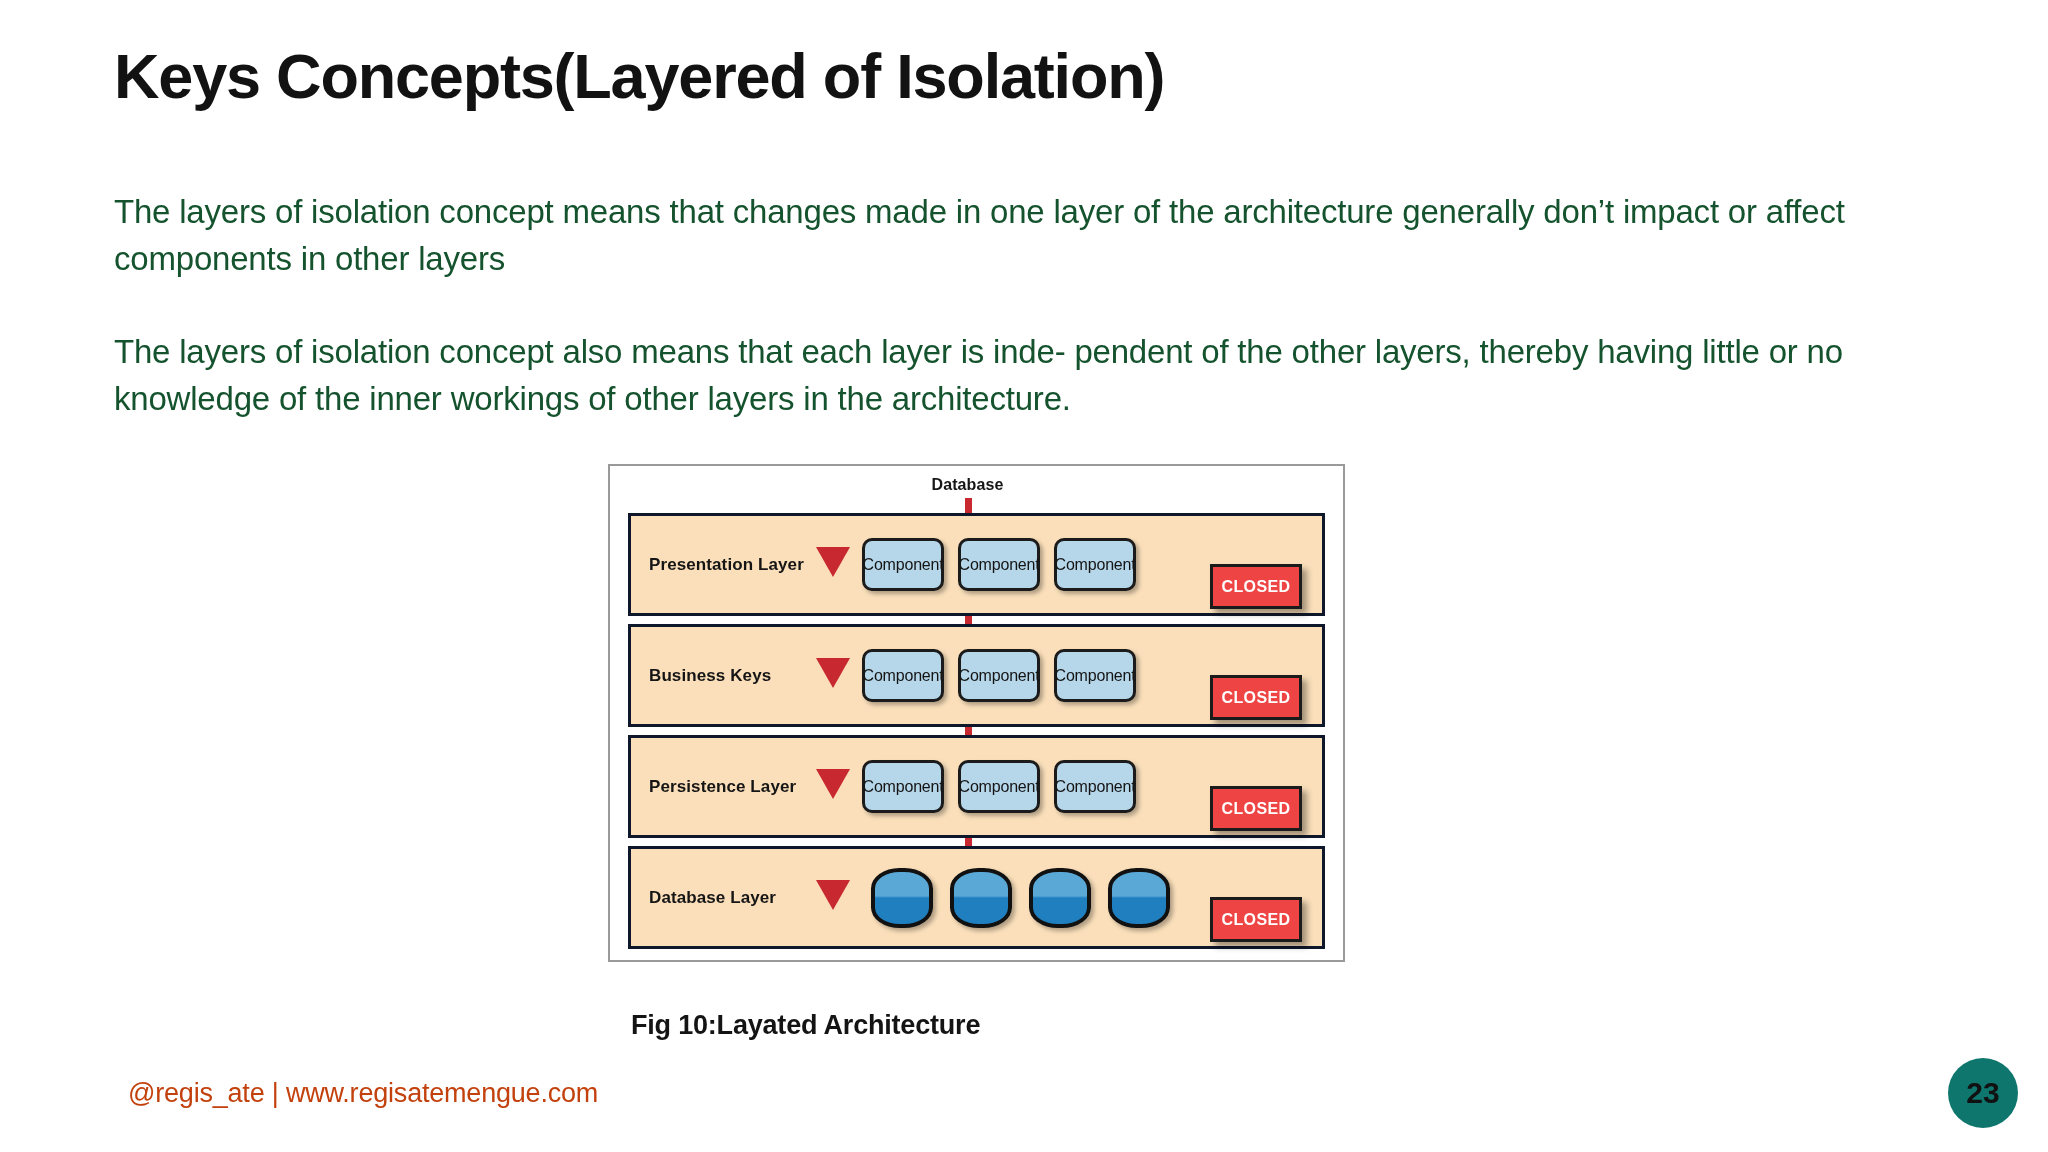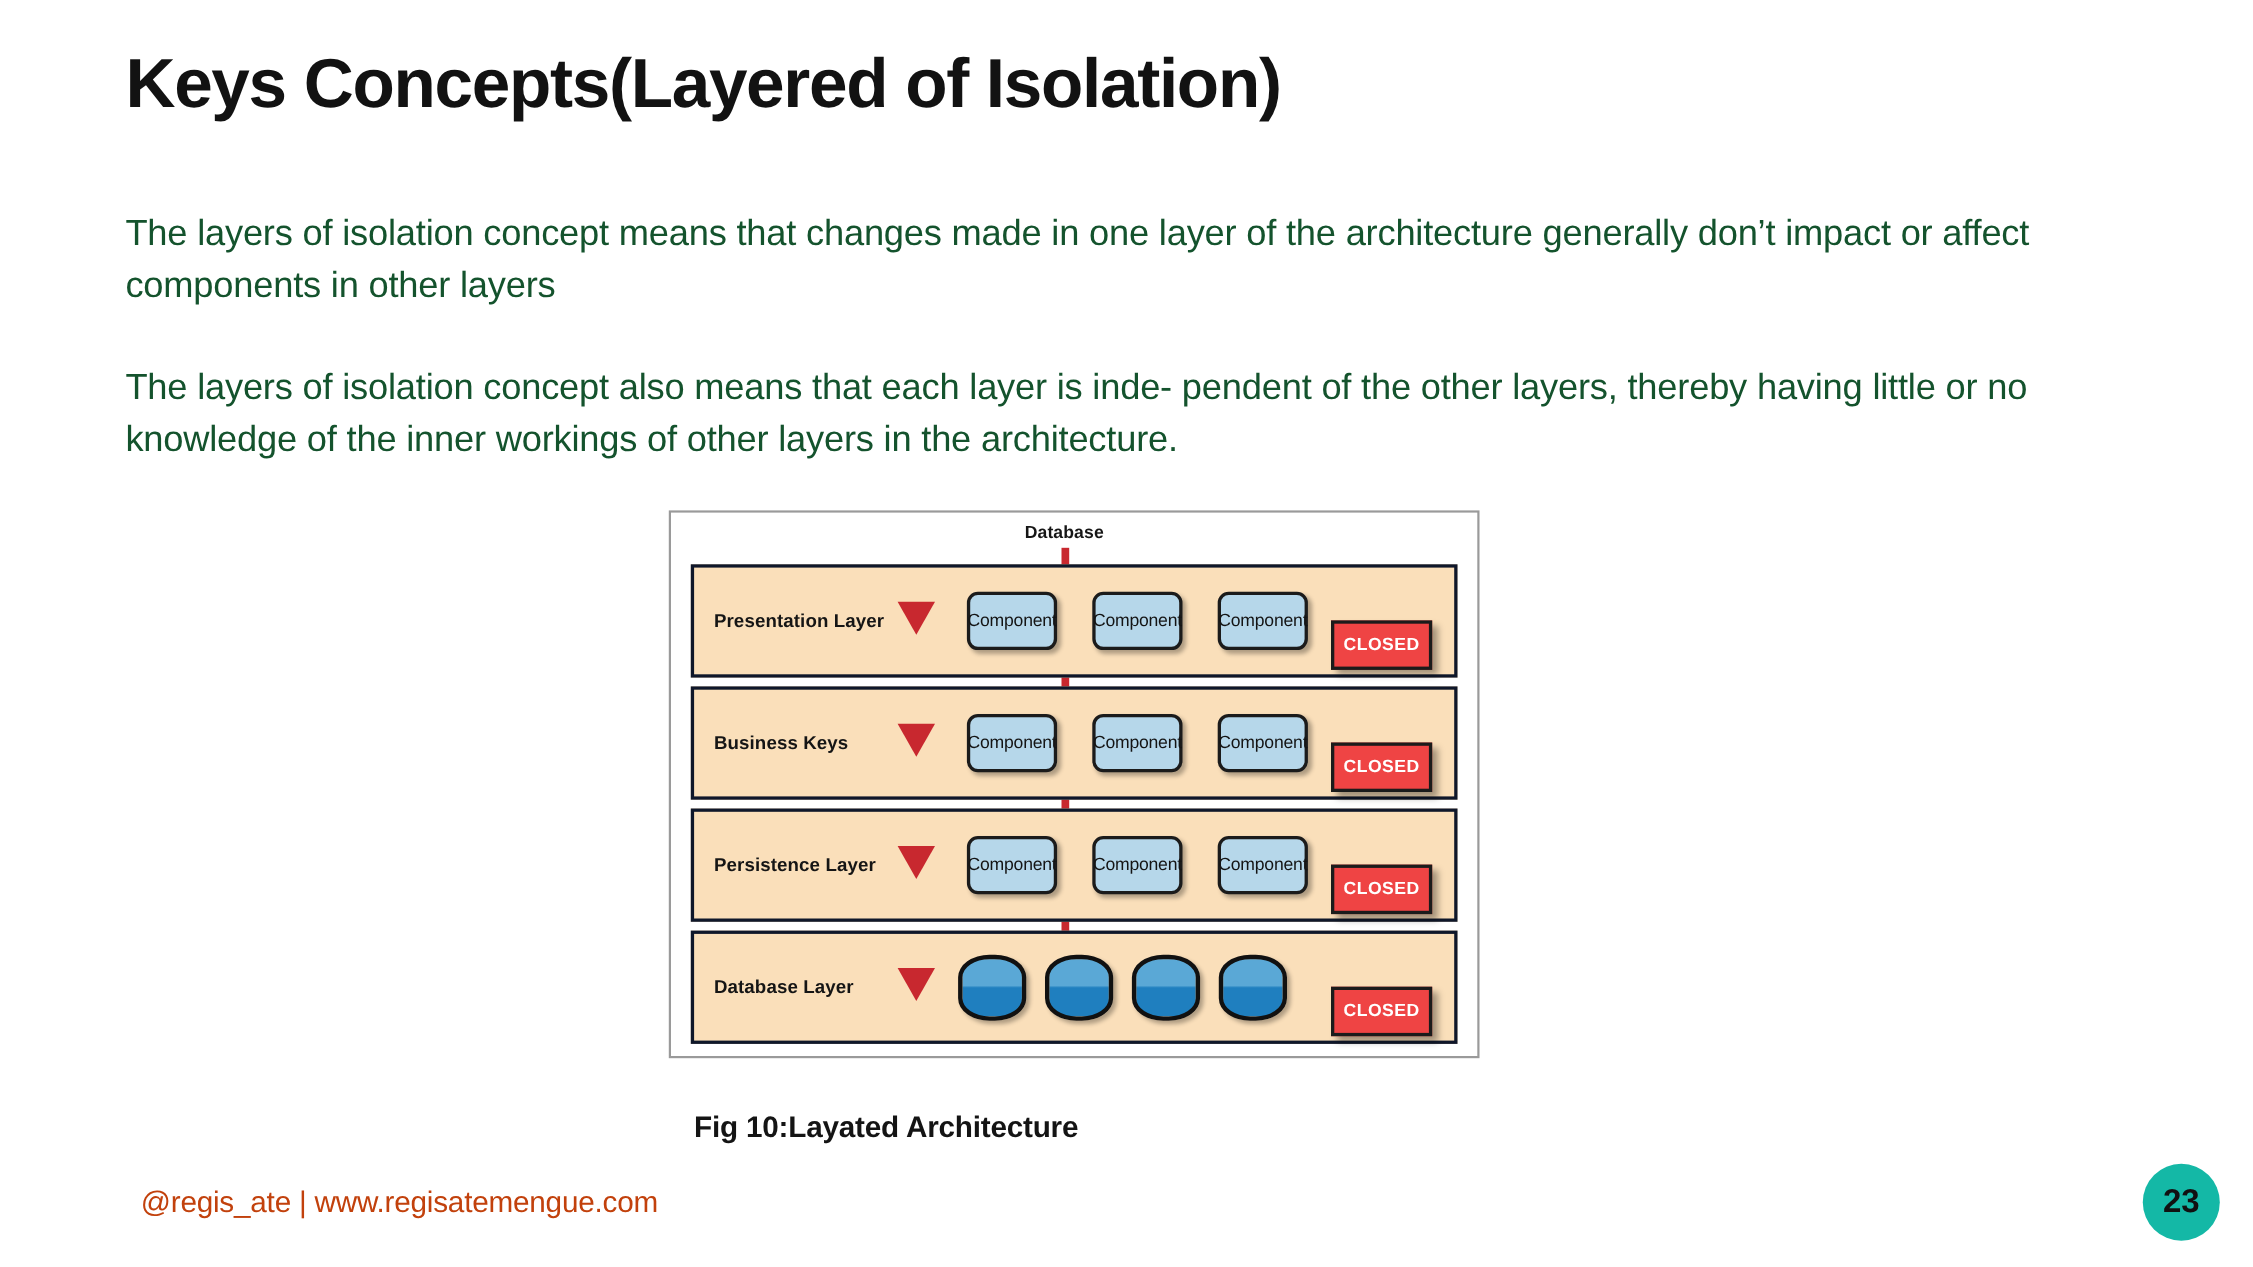--- a/index.html
+++ b/index.html
@@ -105,24 +105,24 @@
     top:50%;
     transform:translateY(-60%);
     width:0; height:0;
     border-left:17px solid transparent;
     border-right:17px solid transparent;
     border-top:30px solid #c8282f;
     z-index:3;
   }
   .comp-row {
     position:absolute;
-    left:248px;
-    display:flex;
-    align-items:center;
-    gap:32px;
+    left:231px;
+    display:flex;
+    align-items:center;
+    gap:14px;
     z-index:2;
   }
   .component {
     width:82px; height:53px;
     background:#b6d7ea;
     border:3px solid #1b1b1b;
     border-radius:10px;
     display:flex;
     align-items:center;
     justify-content:center;
@@ -175,21 +175,21 @@
     font-size:27px;
     color:#c2410c;
     letter-spacing:-0.2px;
     text-align:right;
   }
   .page-badge {
     position:absolute;
     right:30px; bottom:24px;
     width:70px; height:70px;
     border-radius:50%;
-    background:#14b8a6;
+    background:#0f766e;
     display:flex;
     align-items:center;
     justify-content:center;
     font-size:30px;
     font-weight:700;
     color:#111111;
   }
 </style>
 </head>
 <body>

